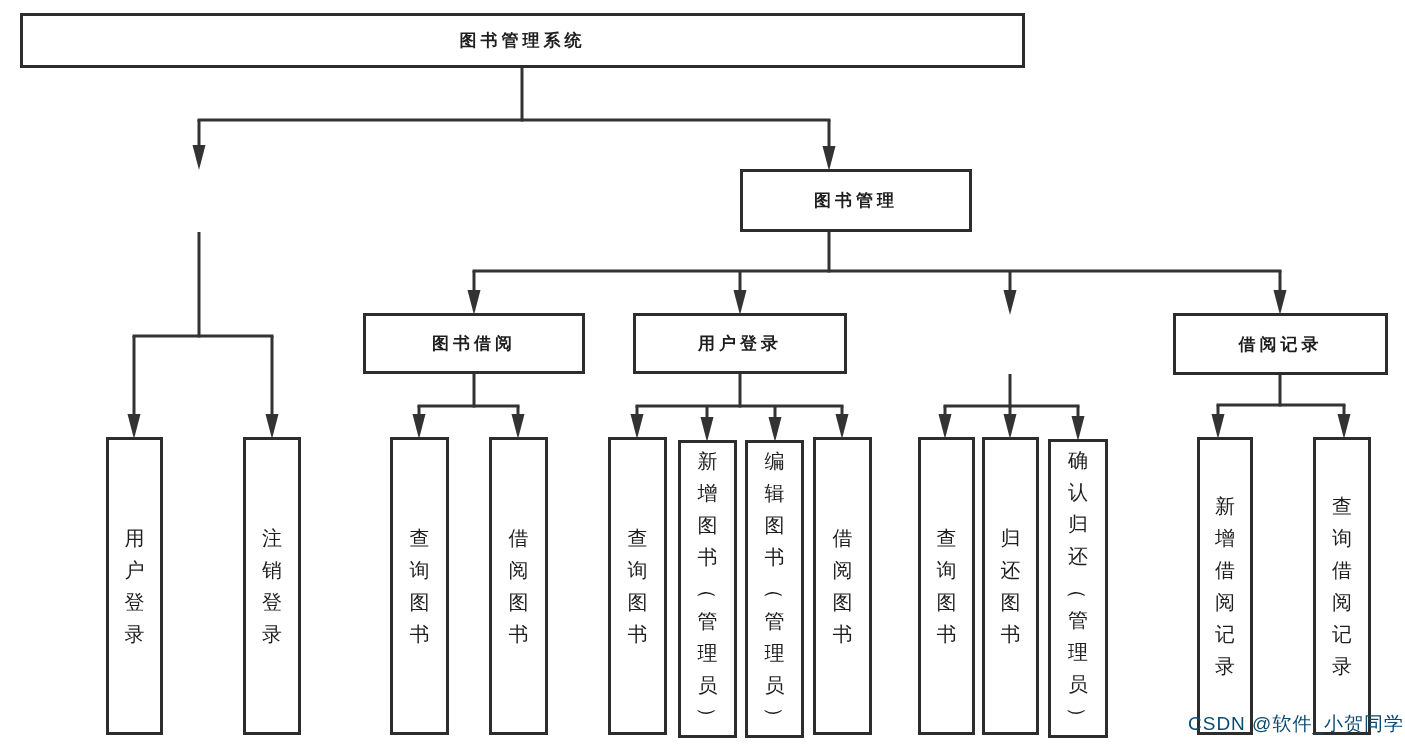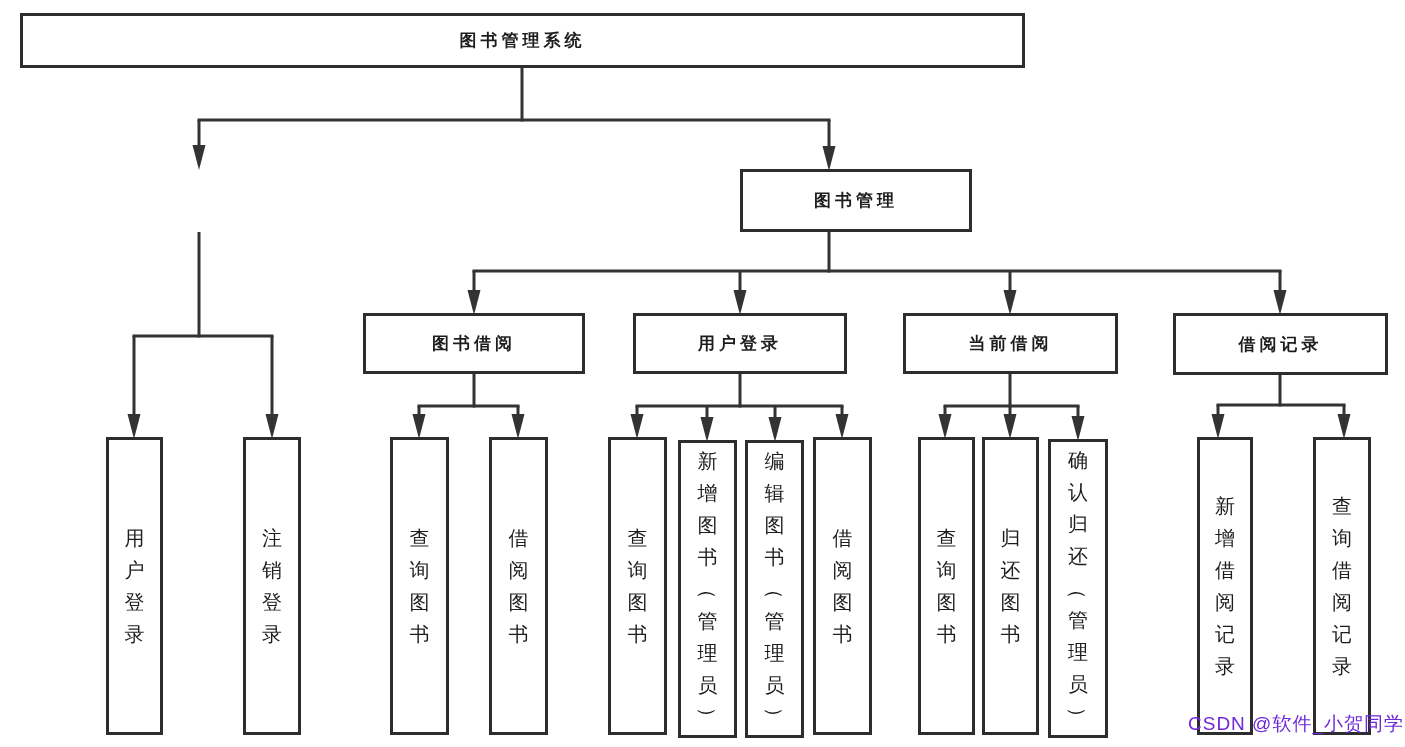--- a/index.html
+++ b/index.html
@@ -90,21 +90,20 @@
       <polygon points="1211.5,414 1224.5,414 1218,439" fill="#333333"></polygon>
       <polygon points="1337.5,414 1350.5,414 1344,439" fill="#333333"></polygon>
     </svg>
 
   <div class="box h" style="left:20px;top:13px;width:1005px;height:55px">图书管理系统</div>
 
   <div class="box h" style="left:740px;top:169px;width:232px;height:63px">图书管理</div>
 
   <div class="box h" style="left:363px;top:313px;width:222px;height:61px">图书借阅</div>
   <div class="box h" style="left:633px;top:313px;width:214px;height:61px">用户登录</div>
-  <div class="box h" style="left:903px;top:313px;width:215px;height:61px">当前借阅</div>
   <div class="box h" style="left:1173px;top:313px;width:215px;height:62px">借阅记录</div>
 
   <div class="box v" style="left:106px;top:437px;width:57px;height:298px">
       <span>用</span>
       <span>户</span>
       <span>登</span>
       <span>录</span>
     </div>
   <div class="box v" style="left:243px;top:437px;width:58px;height:298px">
       <span>注</span>
@@ -195,14 +194,14 @@
     </div>
   <div class="box v" style="left:1313px;top:437px;width:58px;height:298px">
       <span>查</span>
       <span>询</span>
       <span>借</span>
       <span>阅</span>
       <span>记</span>
       <span>录</span>
     </div>
 
-  <div id="watermark" style="color: #6d28d9;">CSDN @软件_小贺同学</div>
+  <div id="watermark" style="color: #0c4a6e;">CSDN @软件_小贺同学</div>
 </div>
 
 </body></html>

